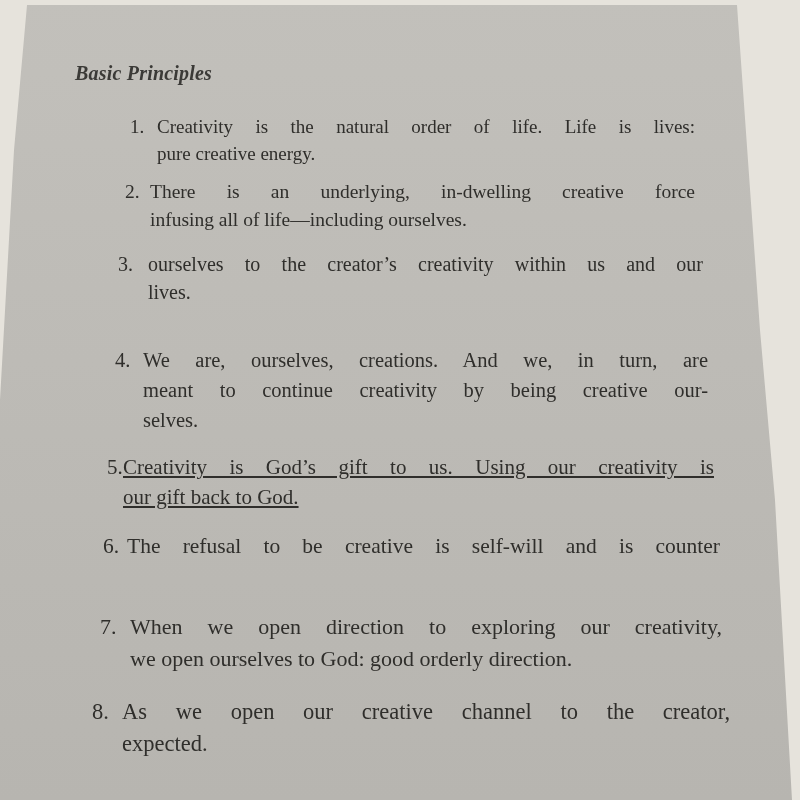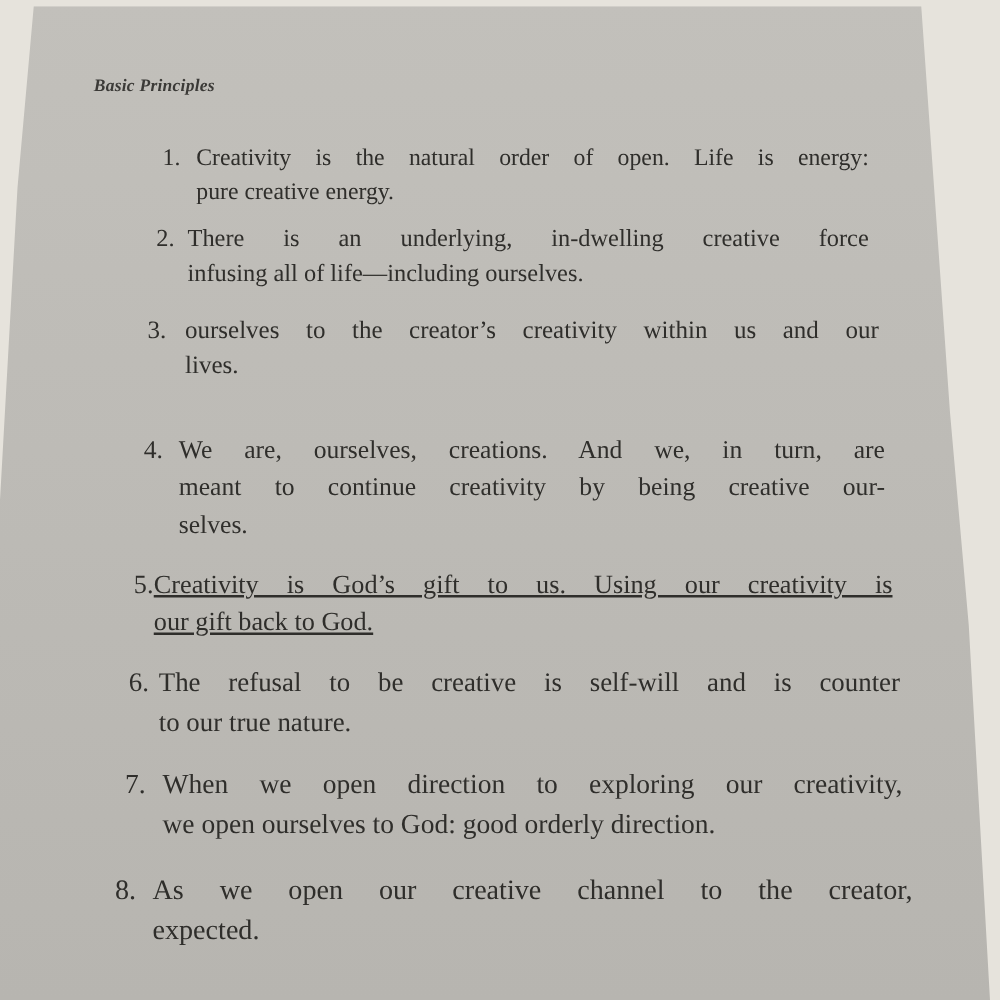--- a/index.html
+++ b/index.html
@@ -8,42 +8,42 @@
     background: #e6e3dc;
     font-family: "Liberation Serif", "DejaVu Serif", serif;
   }
   .page-bg {
     position: absolute; inset: 0;
     background: linear-gradient(180deg, #c2c0bb 0%, #bdbbb6 45%, #b7b5b0 100%);
     clip-path: polygon(27px 5px, 737px 5px, 760px 330px, 775px 500px, 792px 800px, 0px 800px, 0px 400px, 14px 150px);
   }
   .heading {
     position: absolute; left: 75px; top: 62px;
-    font-style: italic; font-weight: bold; font-size: 14px;
+    font-style: italic; font-weight: bold; font-size: 20px;
     color: #3b3a37; letter-spacing: 0.2px; margin: 0;
   }
   .item { position: absolute; color: #2f2e2b; }
   .item .num { position: absolute; top: 0; }
   .item .line {
     display: block; white-space: nowrap;
     text-align: justify; text-align-last: justify;
   }
   .item .line.last { text-align-last: left; }
 </style>
 </head>
 <body>
 
 <div class="page-bg"></div>
 
 <h2 class="heading">Basic Principles</h2>
 
 <div class="item" style="left:130px; top:113px; width:565px; font-size:19px; line-height:27px;">
   <span class="num" style="left:0;">1.</span>
   <div style="margin-left:27px;">
-    <span class="line">Creativity is the natural order of open. Life is energy:</span>
+    <span class="line">Creativity is the natural order of life. Life is lives:</span>
     <span class="line last">pure creative energy.</span>
   </div>
 </div>
 
 <div class="item" style="left:125px; top:178px; width:570px; font-size:19.5px; line-height:28px;">
   <span class="num" style="left:0;">2.</span>
   <div style="margin-left:25px;">
     <span class="line">There is an underlying, in-dwelling creative force</span>
     <span class="line last">infusing all of life—including ourselves.</span>
   </div>
@@ -71,21 +71,20 @@
   <div style="margin-left:16px;text-decoration:underline;">
     <span class="line">Creativity is God’s gift to us. Using our creativity is</span>
     <span class="line last">our gift back to God.</span>
   </div>
 </div>
 
 <div class="item" style="left:103px; top:530px; width:617px; font-size:21.5px; line-height:32px;">
   <span class="num" style="left:0;">6.</span>
   <div style="margin-left:24px;">
     <span class="line">The refusal to be creative is self-will and is counter</span>
-    <span class="line last">to our true nature.</span>
   </div>
 </div>
 
 <div class="item" style="left:100px; top:611px; width:622px; font-size:22px; line-height:32px;">
   <span class="num" style="left:0;">7.</span>
   <div style="margin-left:30px;">
     <span class="line">When we open direction to exploring our creativity,</span>
     <span class="line last">we open ourselves to God: good orderly direction.</span>
   </div>
 </div>

